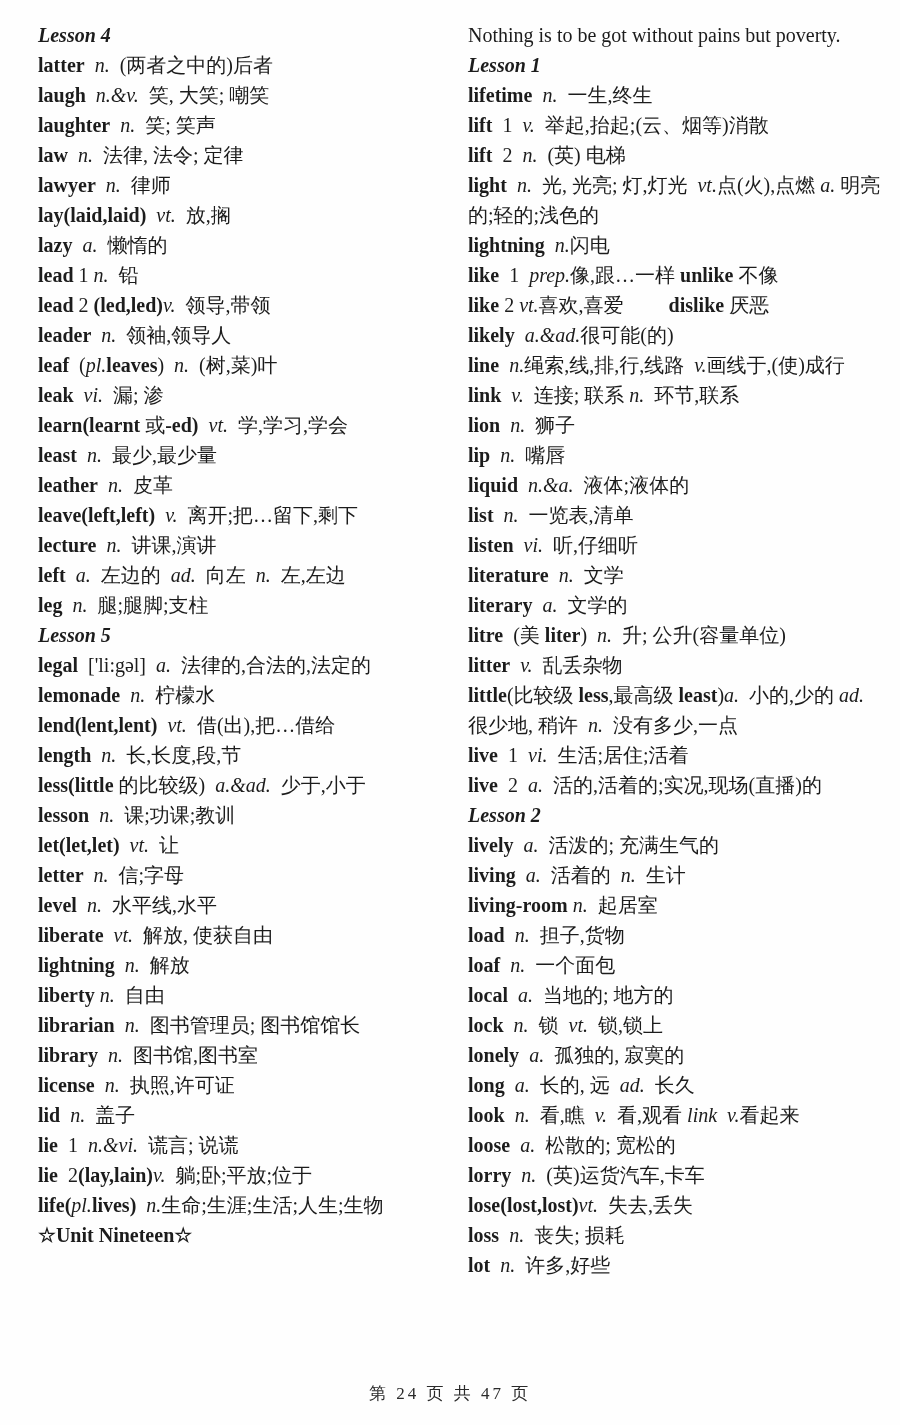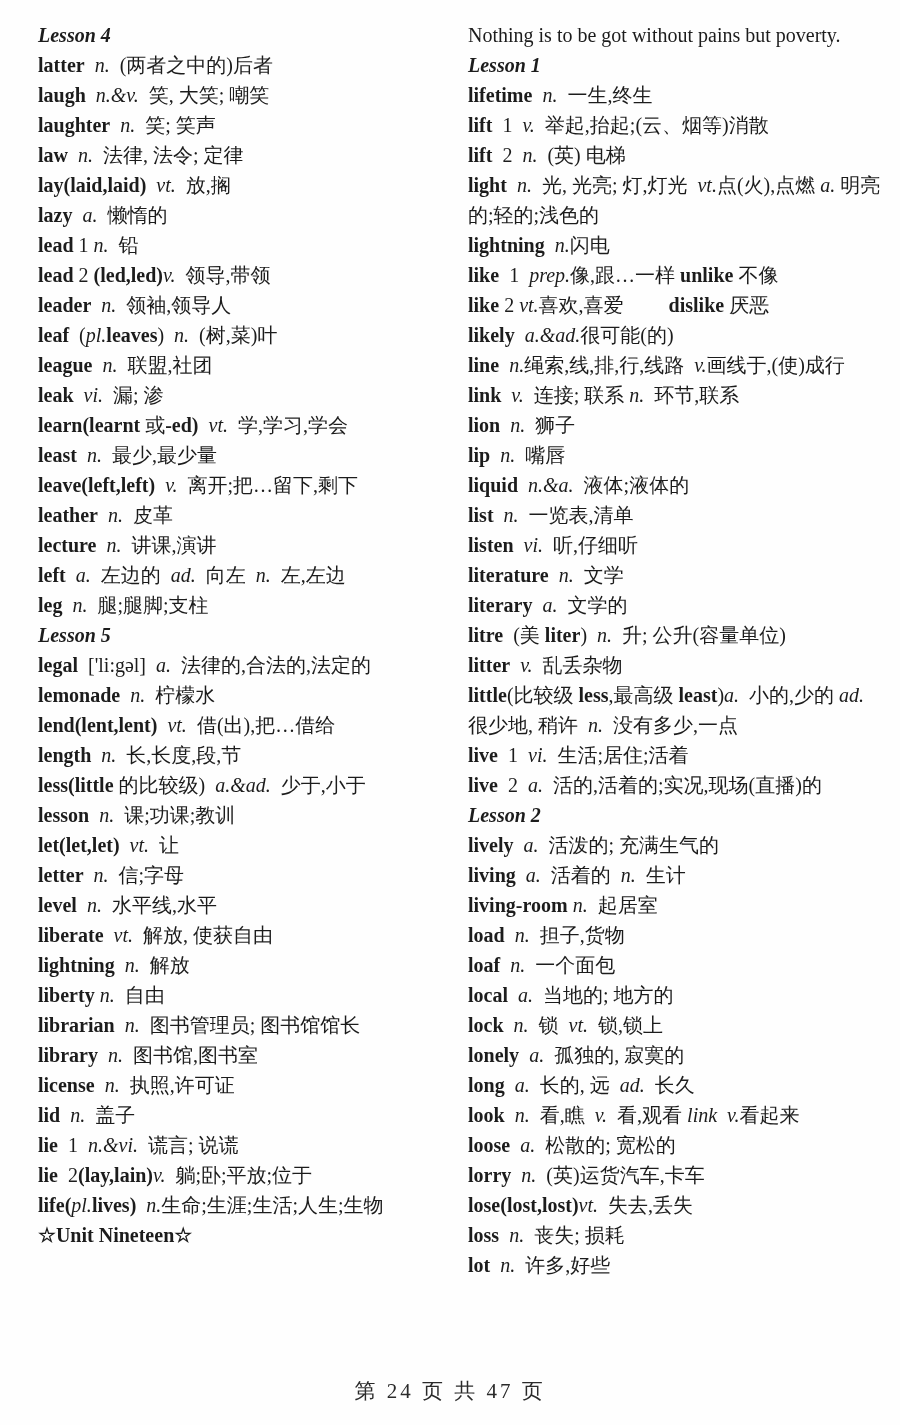--- a/index.html
+++ b/index.html
@@ -16,46 +16,46 @@
     font-size:20px;line-height:30px;
     white-space:pre-wrap;
     word-break:break-word;
   }
   .b{font-weight:bold;}
   .i{font-style:italic;}
   .bi{font-weight:bold;font-style:italic;margin-top:28px;}
   .lesson .b, .lesson span{font-weight:bold;font-style:italic;}
   .footer{
     position:absolute;left:0;bottom:20px;width:100%;
-    text-align:center;font-size:21px;letter-spacing:3px;color:#2a2a2a;
+    text-align:center;font-size:17px;letter-spacing:3px;color:#2a2a2a;
   }
 </style>
 </head>
 <body>
 
 <div class="page">
   <div class="columns">
     <div class="col">
         <div class="line lesson"><span class="bi">Lesson 4</span></div>
         <div class="line entry"><span class="b">latter</span><span class="i">  n.</span><span class="n">  (两者之中的)后者</span></div>
         <div class="line entry"><span class="b">laugh</span><span class="i">  n.&amp;v.</span><span class="n">  笑, 大笑; 嘲笑</span></div>
         <div class="line entry"><span class="b">laughter</span><span class="i">  n.</span><span class="n">  笑; 笑声</span></div>
         <div class="line entry"><span class="b">law</span><span class="i">  n.</span><span class="n">  法律, 法令; 定律</span></div>
+        <div class="line entry"><span class="b">lawyer</span><span class="i">  n.</span><span class="n">  律师</span></div>
         <div class="line entry"><span class="b">lay(laid,laid)</span><span class="i">  vt.</span><span class="n">  放,搁</span></div>
         <div class="line entry"><span class="b">lazy</span><span class="i">  a.</span><span class="n">  懒惰的</span></div>
         <div class="line entry"><span class="b">lead</span><span class="n"> 1 </span><span class="i">n.</span><span class="n">  铅</span></div>
         <div class="line entry"><span class="b">lead</span><span class="n"> 2 </span><span class="b">(led,led)</span><span class="i">v.</span><span class="n">  领导,带领</span></div>
         <div class="line entry"><span class="b">leader</span><span class="i">  n.</span><span class="n">  领袖,领导人</span></div>
         <div class="line entry"><span class="b">leaf</span><span class="n">  (</span><span class="i">pl.</span><span class="b">leaves</span><span class="n">)  </span><span class="i">n.</span><span class="n">  (树,菜)叶</span></div>
-        <div class="line entry"><span class="b">league</span><span class="i">  n.</span><span class="n">  联盟,社团</span></div>
         <div class="line entry"><span class="b">leak</span><span class="i">  vi.</span><span class="n">  漏; 渗</span></div>
         <div class="line entry"><span class="b">learn(learnt</span><span class="n"> 或</span><span class="b">-ed)</span><span class="n">  </span><span class="i">vt.</span><span class="n">  学,学习,学会</span></div>
         <div class="line entry"><span class="b">least</span><span class="i">  n.</span><span class="n">  最少,最少量</span></div>
+        <div class="line entry"><span class="b">leather</span><span class="i">  n.</span><span class="n">  皮革</span></div>
         <div class="line entry"><span class="b">leave(left,left)</span><span class="i">  v.</span><span class="n">  离开;把…留下,剩下</span></div>
-        <div class="line entry"><span class="b">leather</span><span class="i">  n.</span><span class="n">  皮革</span></div>
         <div class="line entry"><span class="b">lecture</span><span class="i">  n.</span><span class="n">  讲课,演讲</span></div>
         <div class="line entry"><span class="b">left</span><span class="i">  a.</span><span class="n">  左边的  </span><span class="i">ad.</span><span class="n">  向左  </span><span class="i">n.</span><span class="n">  左,左边</span></div>
         <div class="line entry"><span class="b">leg</span><span class="i">  n.</span><span class="n">  腿;腿脚;支柱</span></div>
         <div class="line lesson"><span class="bi">Lesson 5</span></div>
         <div class="line entry"><span class="b">legal</span><span class="n">  ['li:gəl]  </span><span class="i">a.</span><span class="n">  法律的,合法的,法定的</span></div>
         <div class="line entry"><span class="b">lemonade</span><span class="i">  n.</span><span class="n">  柠檬水</span></div>
         <div class="line entry"><span class="b">lend(lent,lent)</span><span class="i">  vt.</span><span class="n">  借(出),把…借给</span></div>
         <div class="line entry"><span class="b">length</span><span class="i">  n.</span><span class="n">  长,长度,段,节</span></div>
         <div class="line entry"><span class="b">less(little</span><span class="n"> 的比较级)  </span><span class="i">a.&amp;ad.</span><span class="n">  少于,小于</span></div>
         <div class="line entry"><span class="b">lesson</span><span class="i">  n.</span><span class="n">  课;功课;教训</span></div>

